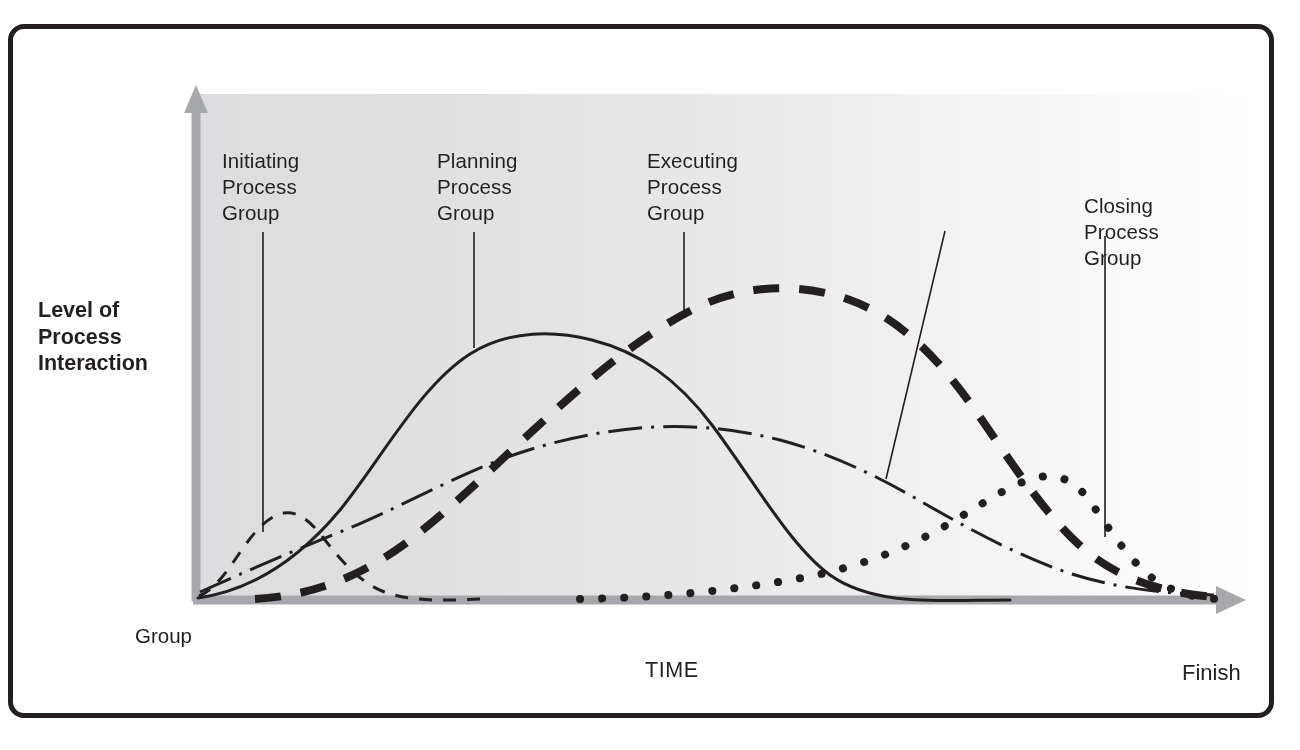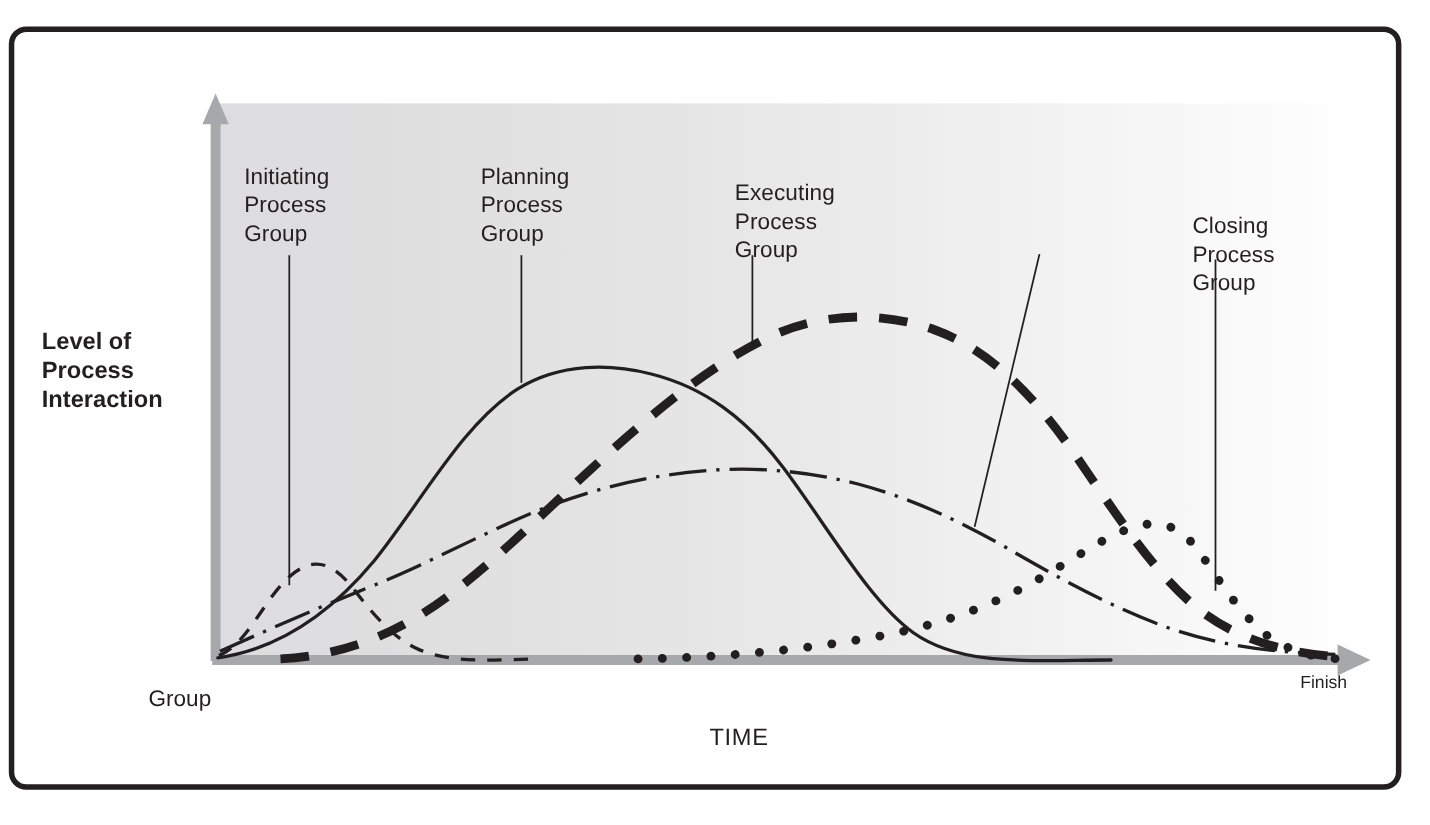--- a/index.html
+++ b/index.html
@@ -78,22 +78,22 @@
   #start-label {
     position: absolute;
     left: 135px;
     top: 624px;
     font-size: 20.5px;
     color: #231f20;
   }
   #finish-label {
     position: absolute;
     left: 1182px;
-    top: 612px;
-    font-size: 16px;
+    top: 660px;
+    font-size: 22px;
     color: #231f20;
   }
   #x-axis-title {
     position: absolute;
     left: 645px;
     top: 658px;
     font-size: 21.5px;
     font-weight: normal;
     letter-spacing: 0.6px;
     color: #231f20;
@@ -168,21 +168,21 @@
   </svg>
 
   <div class="grp-label" style="left:222px; top:148px;">Initiating
 Process
 Group</div>
 
   <div class="grp-label" style="left:437px; top:148px;">Planning
 Process
 Group</div>
 
-  <div class="grp-label" style="left:668px; top:148px;margin-top:15px;">Executing
+  <div class="grp-label" style="left:647px; top:148px;">Executing
 Process
 Group</div>
 
 
   <div class="grp-label" style="left:1084px; top:148px;margin-top:45px;">Closing
 Process
 Group</div>
 
   <div id="y-axis-title">Level of
 Process

